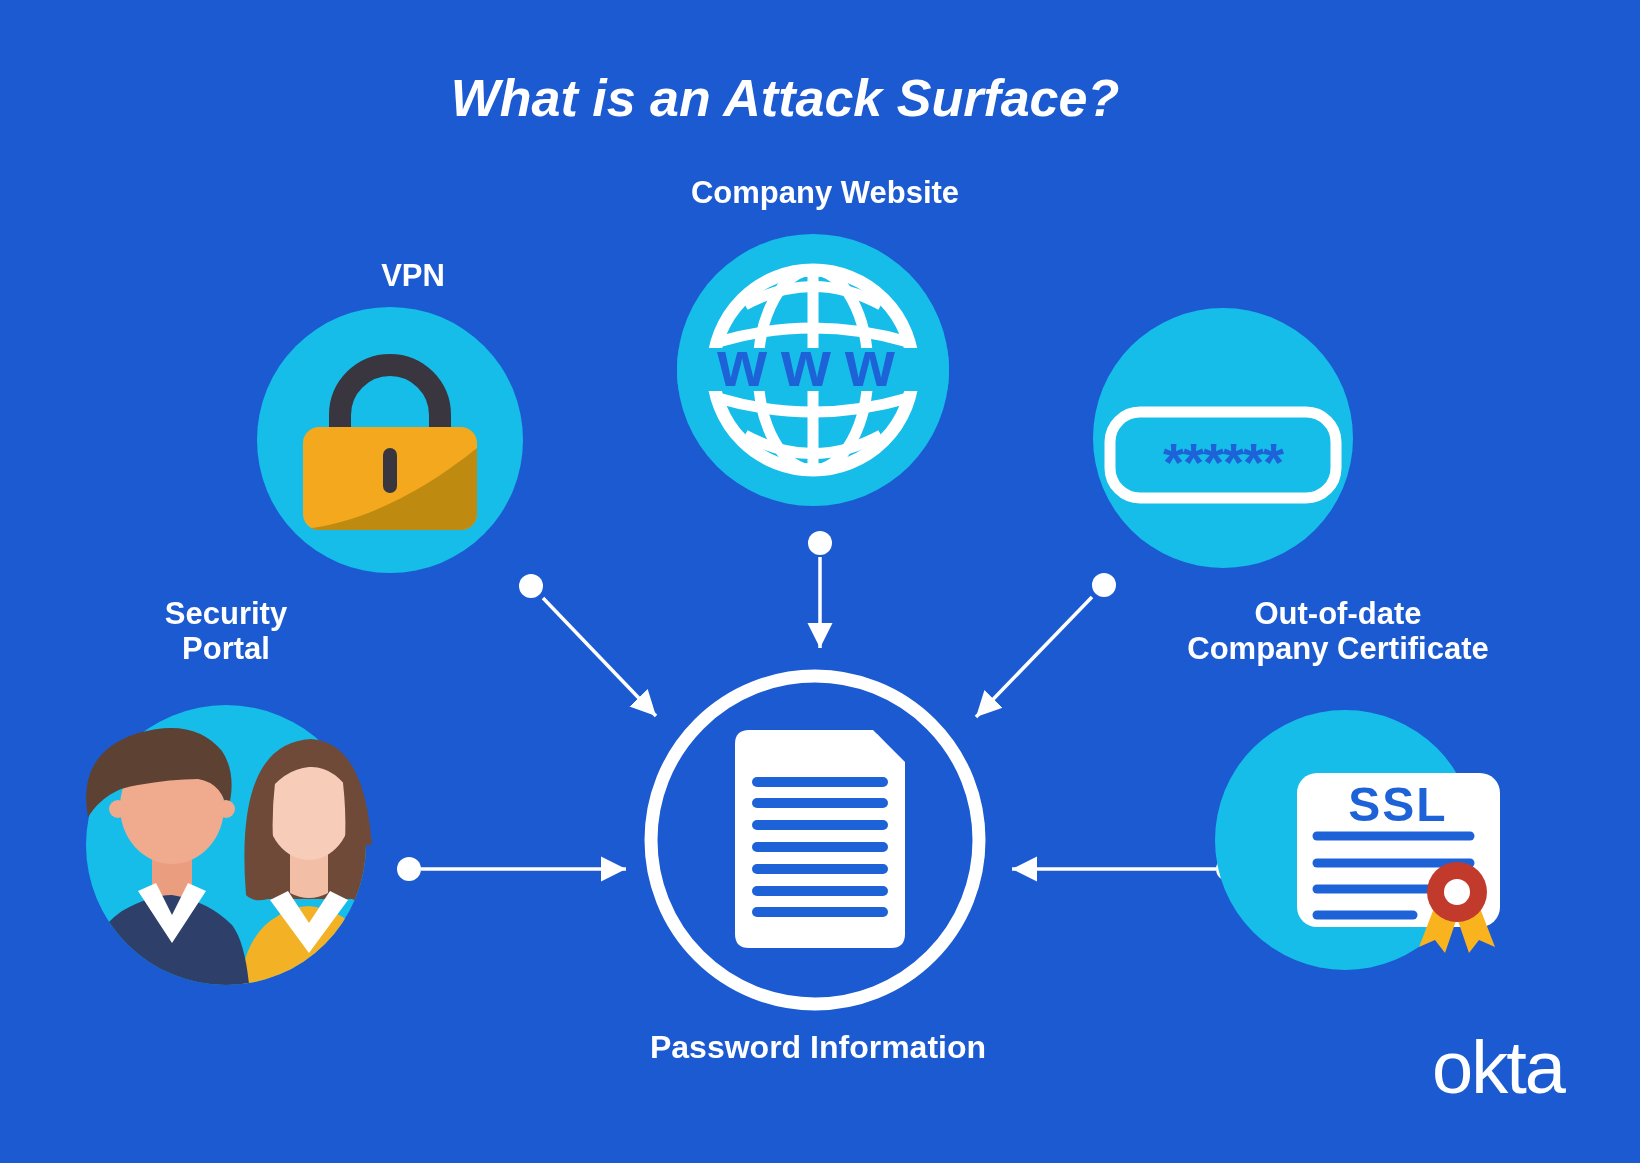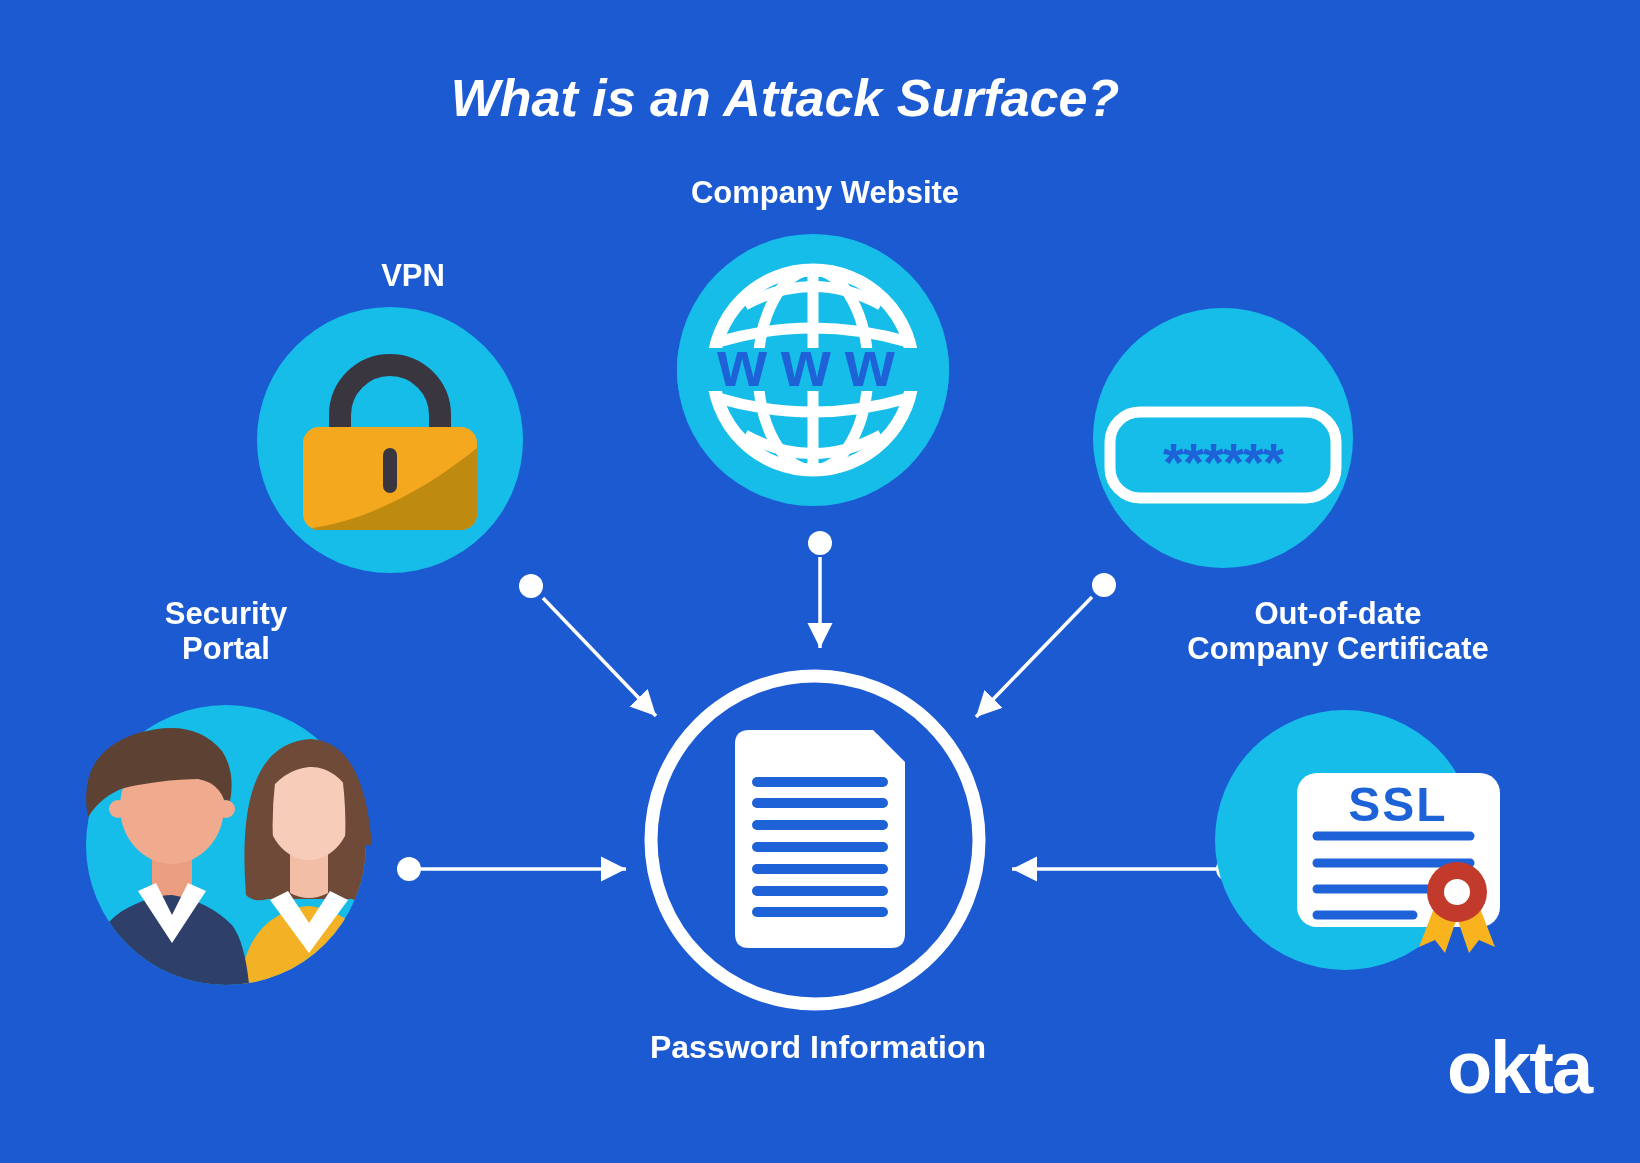--- a/index.html
+++ b/index.html
@@ -17,21 +17,21 @@
     position:absolute;transform:translateX(-50%);
     color:var(--white,#fff);font-size:31px;font-weight:700;line-height:35px;
     text-align:center;white-space:pre-line;
   }
   .center-label{
     position:absolute;transform:translateX(-50%);
     color:var(--white,#fff);font-size:32px;font-weight:700;white-space:nowrap;
   }
   .logo{
     position:absolute;left:1498px;top:1028px;transform:translateX(-50%);
-    color:var(--white,#fff);font-size:74px;font-weight:700;letter-spacing:-2px;line-height:80px;margin-left:21px;
+    color:var(--white,#fff);font-size:74px;font-weight:400;letter-spacing:-2px;line-height:80px;
   }
   svg{position:absolute;display:block;}
   .arrows{left:0;top:0;}
   text{font-family:"Liberation Sans","DejaVu Sans",sans-serif;}
 </style>
 </head>
 <body>
 
 <div class="stage">
 

